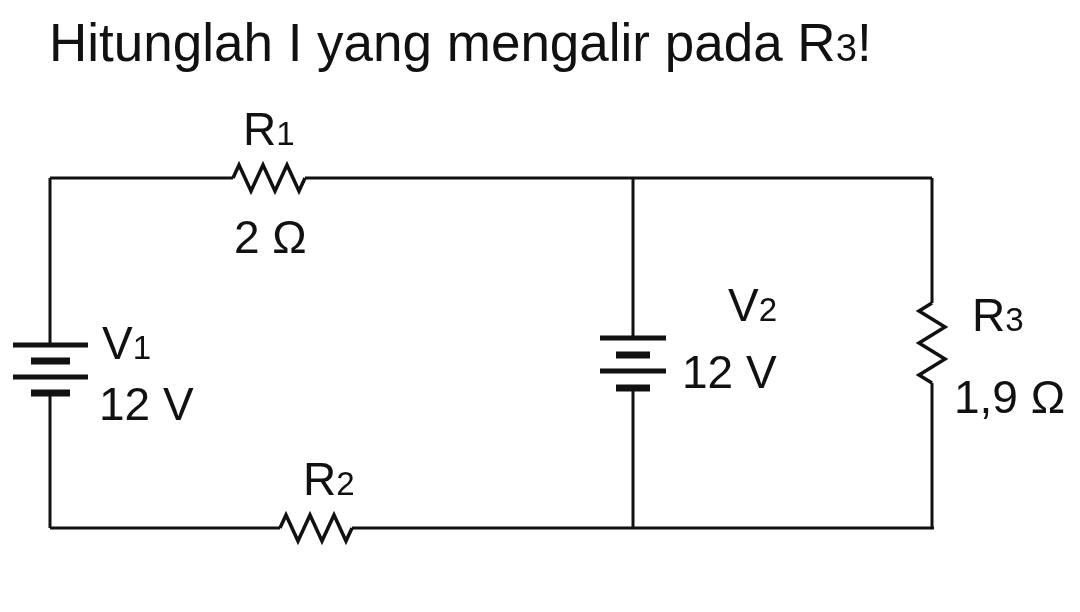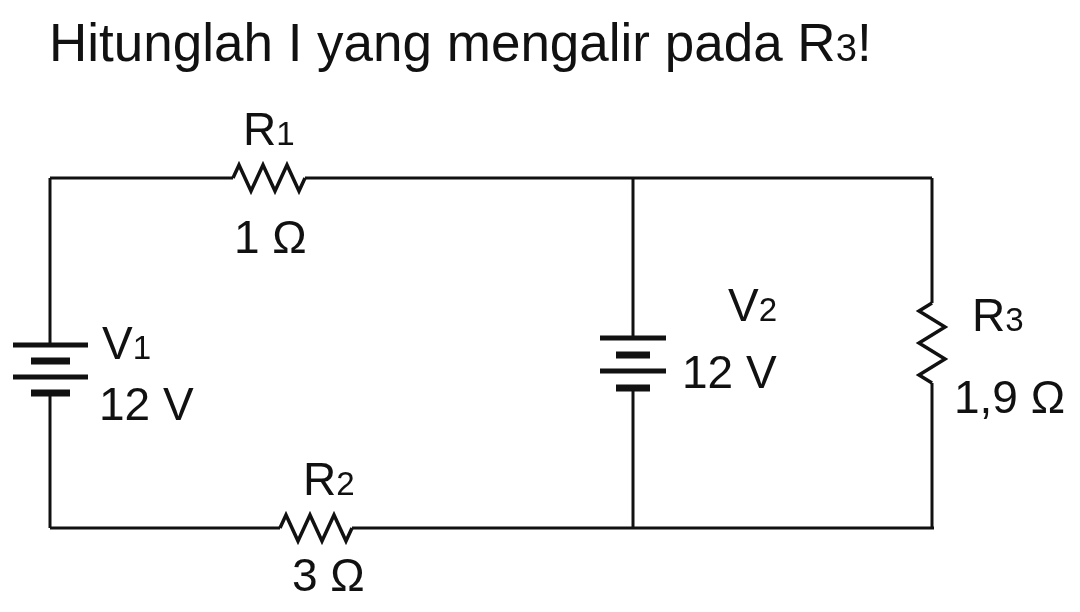--- a/index.html
+++ b/index.html
@@ -70,27 +70,26 @@
     <line class="plate-long" x1="600" y1="371" x2="666" y2="371"></line>
     <line class="plate-short" x1="616" y1="388" x2="650" y2="388"></line>
     <path class="wire" d="M633,388 V528"></path>
 
     <path class="wire" d="M932,178 V303"></path>
     <path class="zigzag" d="M932,303 l-13,8 l26,16 l-26,16 l26,16 l-26,16 l13,8"></path>
     <path class="wire" d="M932,383 V528"></path>
   </svg>
 
   <div class="clabel" style="left:243px; top:106px"><span>R</span><span class="sub">1</span></div>
-  <div class="clabel" style="left:234px; top:214px">1 Ω</div>
+  <div class="clabel" style="left:234px; top:214px">2 Ω</div>
 
   <div class="clabel" style="left:102px; top:320px"><span>V</span><span class="sub">1</span></div>
   <div class="clabel" style="left:99px; top:381px">12 V</div>
 
   <div class="clabel" style="left:728px; top:282px"><span>V</span><span class="sub">2</span></div>
   <div class="clabel" style="left:682px; top:349px">12 V</div>
 
   <div class="clabel" style="left:972px; top:292px"><span>R</span><span class="sub">3</span></div>
   <div class="clabel" style="left:954px; top:374px">1,9 Ω</div>
 
   <div class="clabel" style="left:303px; top:456px"><span>R</span><span class="sub">2</span></div>
-  <div class="clabel" style="left:292px; top:552px">3 Ω</div>
 
 </div>
 
 </body></html>

